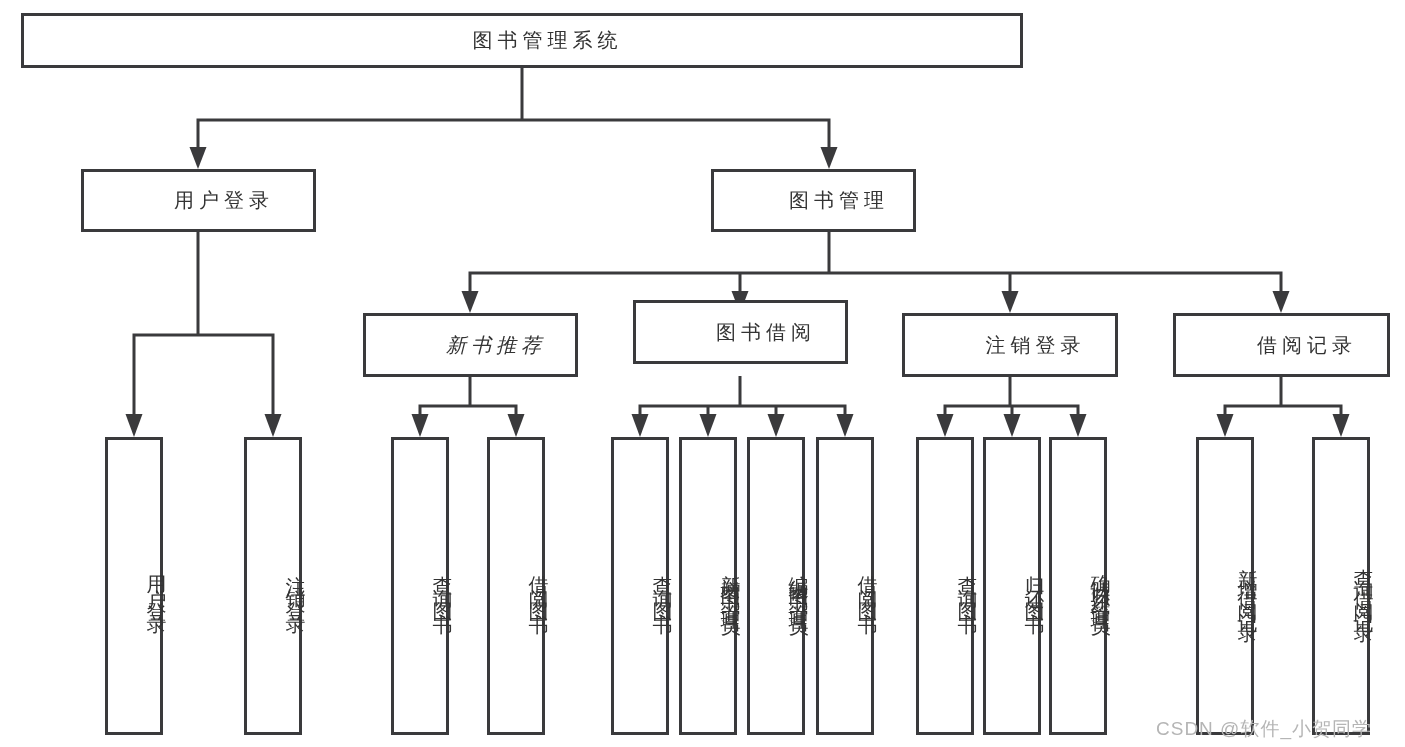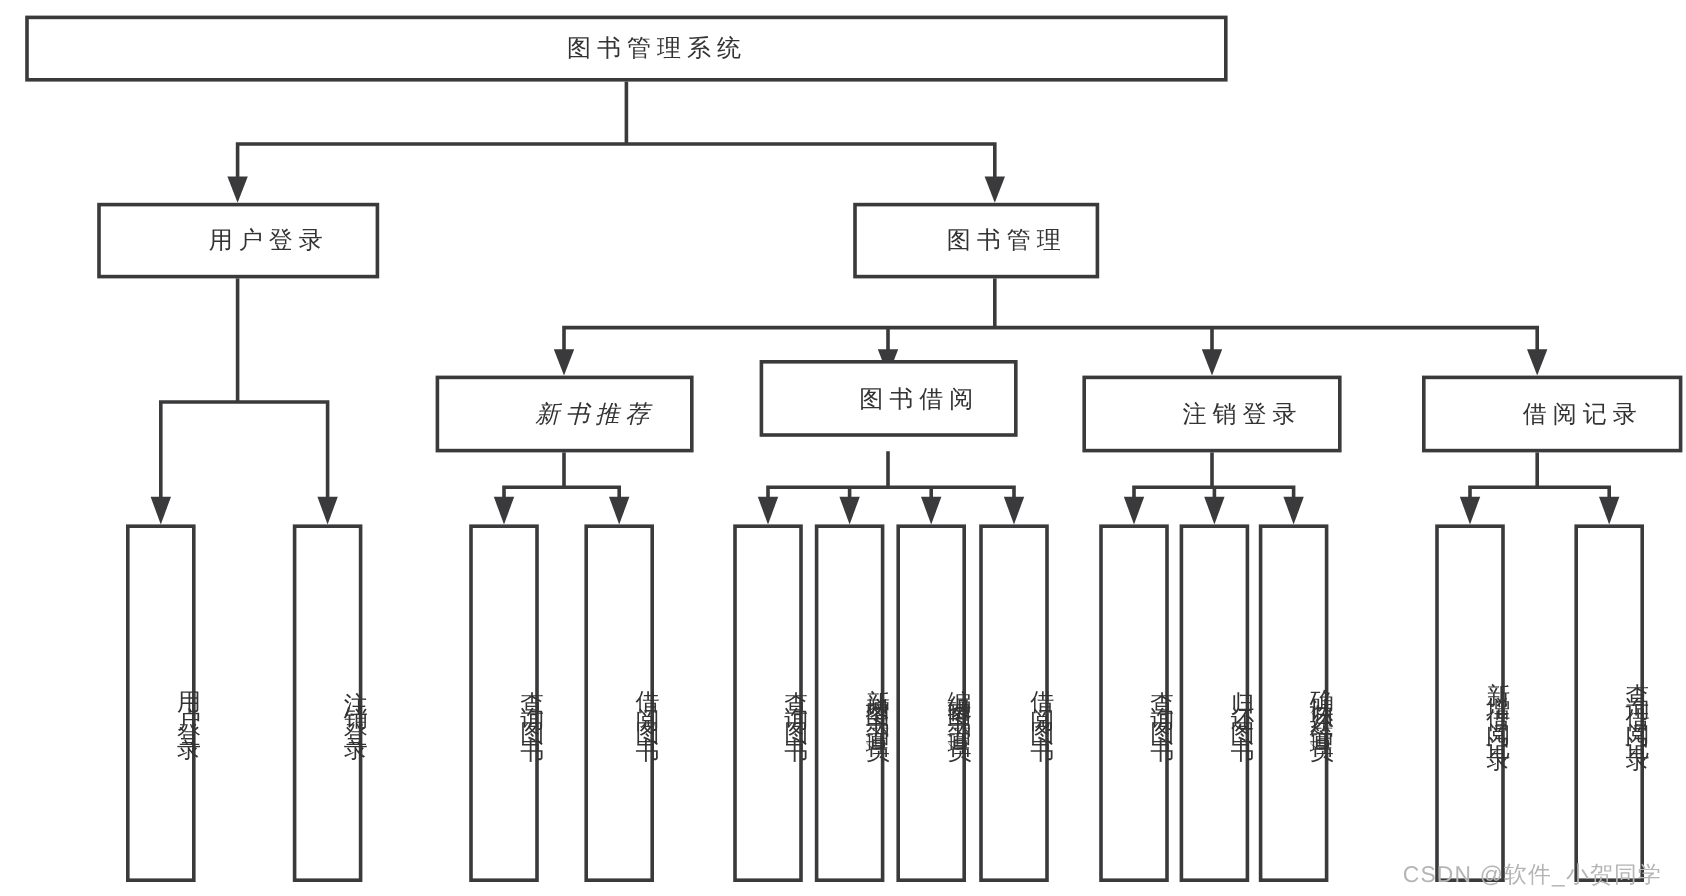--- a/index.html
+++ b/index.html
@@ -53,30 +53,29 @@
   .v10 { letter-spacing: 6px; font-size: 20px; }
   #watermark {
     position: absolute;
     left: 1156px;
     top: 716px;
     font-size: 19px;
     color: #b5b5b5;
     letter-spacing: 1px;
     white-space: nowrap;
     z-index: 5;
-    margin-left: 13px;
   }
   
   #node-root        { left: 21px;   top: 13px;  width: 1002px; height: 55px; }
   #node-user-login  { left: 81px;   top: 169px; width: 235px;  height: 63px; }
   #node-book-mgmt   { left: 711px;  top: 169px; width: 205px;  height: 63px; }
   #node-new-book    { left: 363px;  top: 313px; width: 215px;  height: 64px; font-style: italic; }
   #node-book-borrow { left: 633px;  top: 300px; width: 215px;  height: 64px; }
   #node-cur-borrow  { left: 902px;  top: 313px; width: 216px;  height: 64px; }
-  #node-borrow-rec  { left: 1173px; top: 313px; width: 217px;  height: 64px; margin-left: 12px; }
+  #node-borrow-rec  { left: 1173px; top: 313px; width: 217px;  height: 64px; }
   .leaf { top: 437px; width: 58px; height: 298px; }
   #leaf-a1 { left: 105px; }
   #leaf-a2 { left: 244px; }
   #leaf-b1 { left: 391px; }
   #leaf-b2 { left: 487px; }
   #leaf-c1 { left: 611px; }
   #leaf-c2 { left: 679px; }
   #leaf-c3 { left: 747px; }
   #leaf-c4 { left: 816px; }
   #leaf-d1 { left: 916px; }

